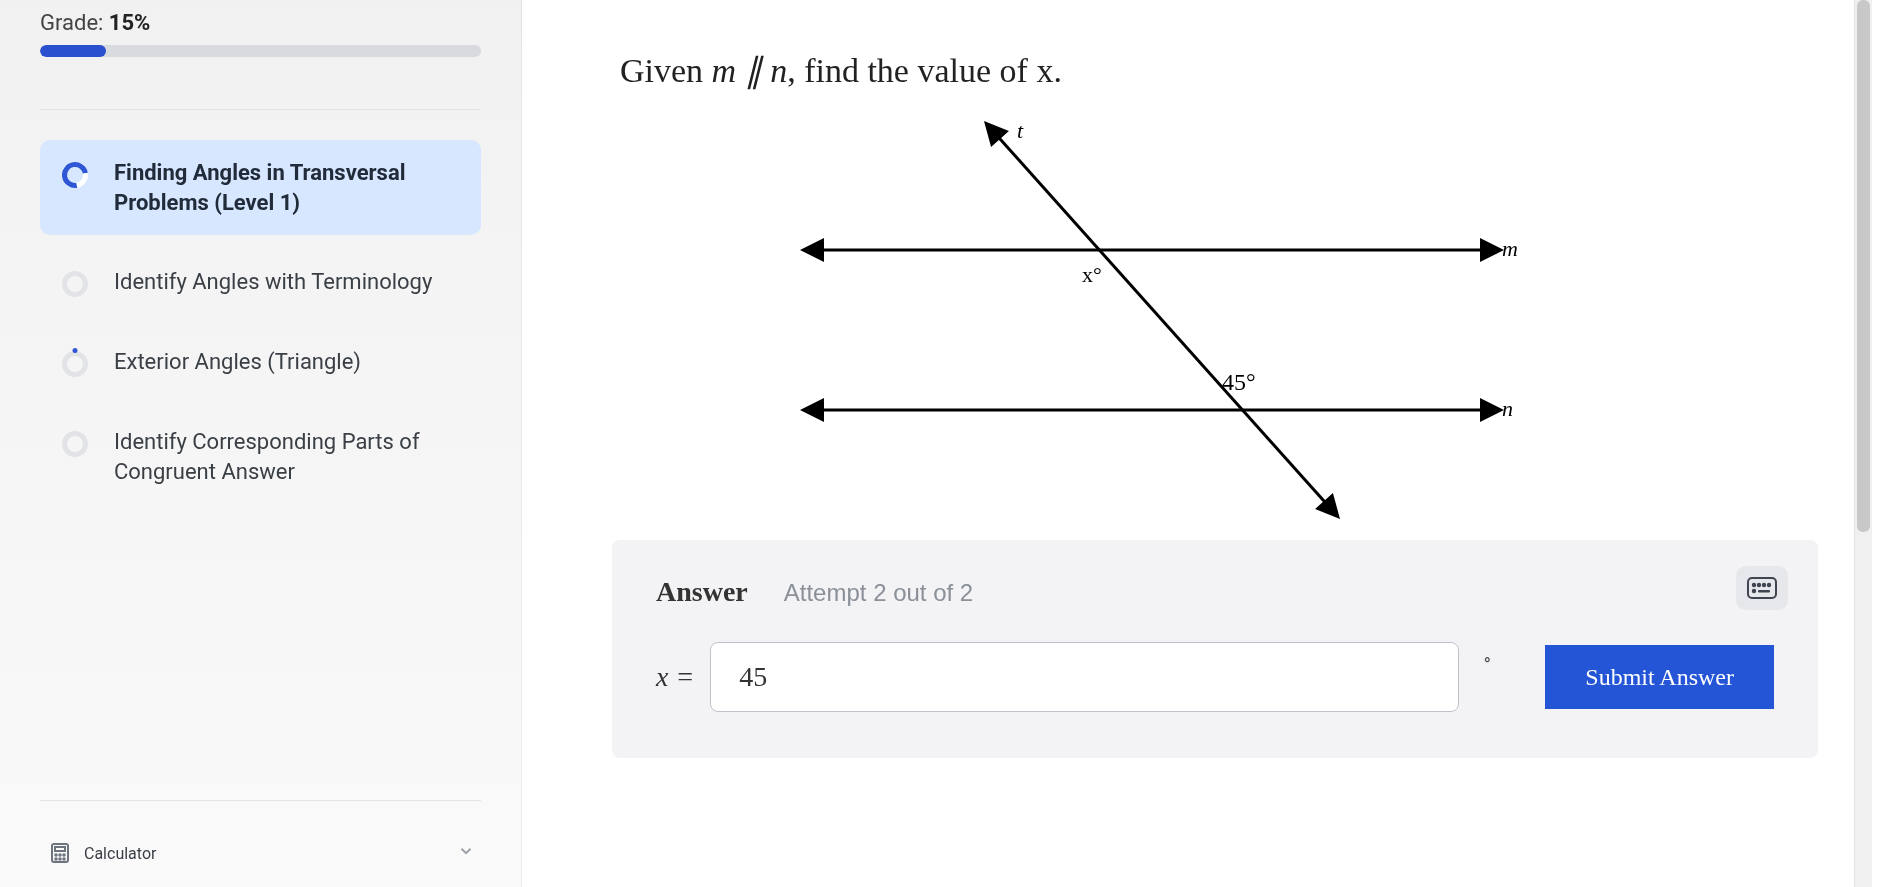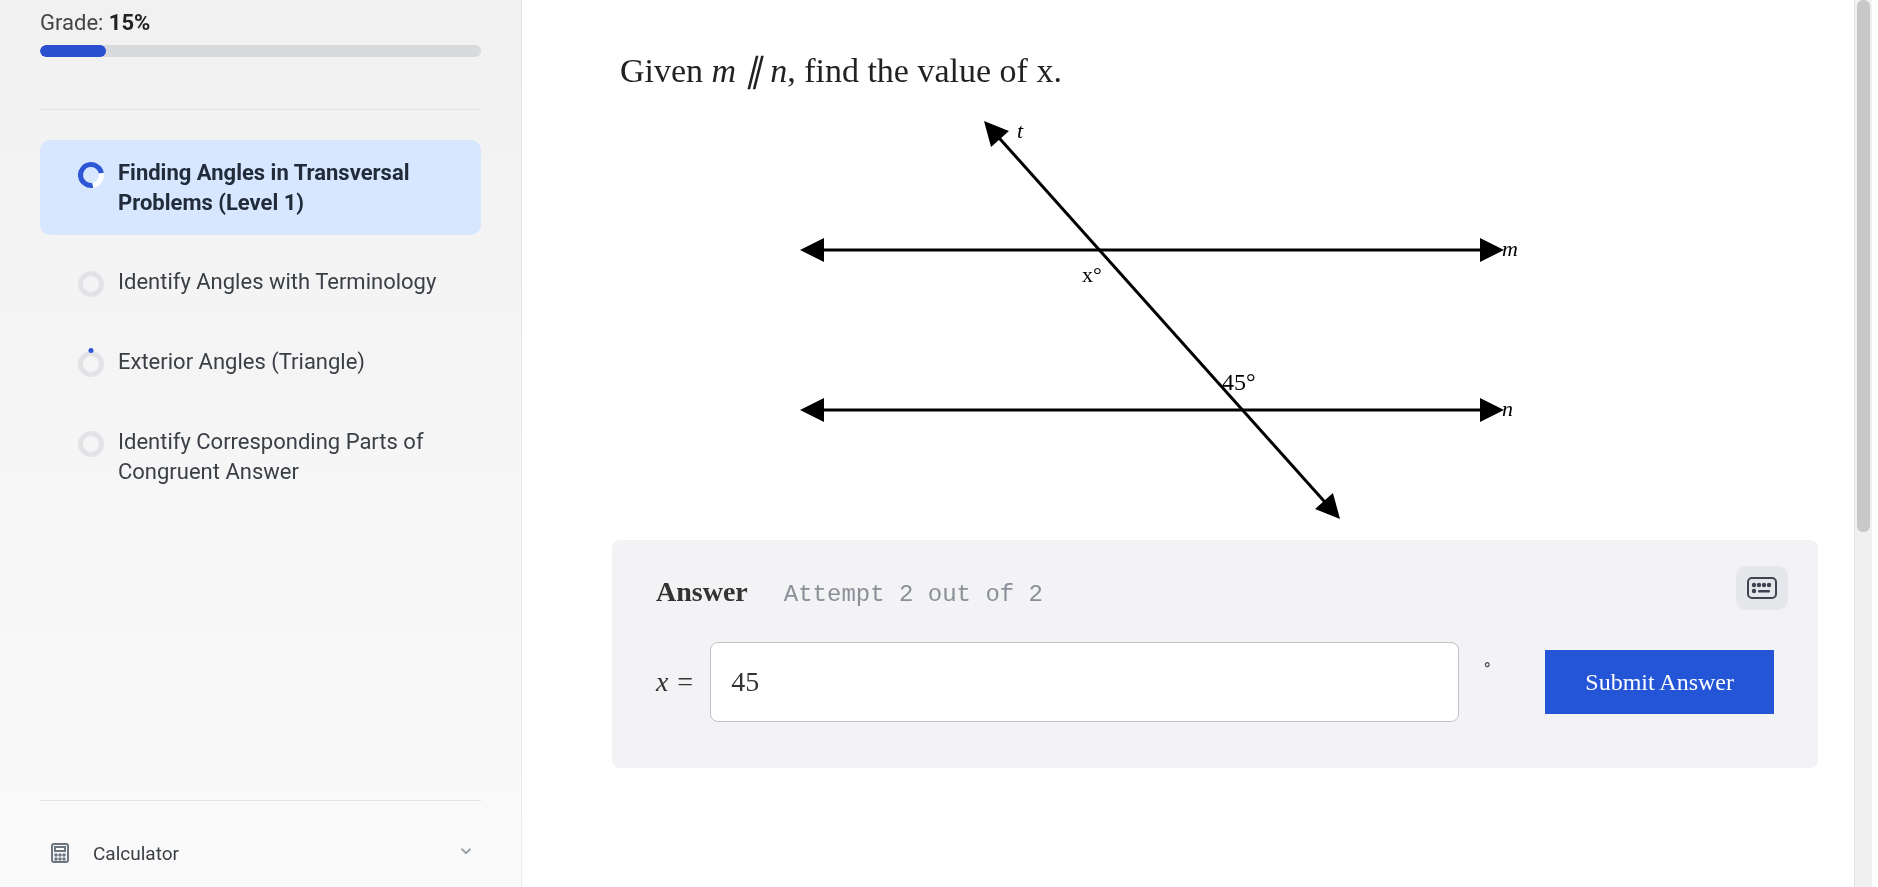--- a/index.html
+++ b/index.html
@@ -42,22 +42,22 @@
   }
   .divider {
     height: 1px;
     background: #e2e3e5;
     margin: 28px 0 30px 0;
   }
   .lesson-list { flex: 1; }
   .lesson-item {
     display: flex;
     align-items: flex-start;
-    gap: 14px;
-    padding: 18px 38px;
+    gap: 26px;
+    padding: 18px 22px;
     border-radius: 10px;
     font-size: 22px;
     color: #3a3f45;
     margin-bottom: 14px;
     cursor: pointer;
   }
   .lesson-item.active {
     background: #d6e7ff;
     color: #222b3a;
     font-weight: 700;
@@ -86,22 +86,22 @@
   }
   .lesson-text { line-height: 1.35; }
   .sidebar-bottom {
     border-top: 1px solid #e2e3e5;
     padding-top: 28px;
     margin-top: 20px;
   }
   .sb-row {
     display:flex;
     align-items:center;
-    gap:19px;
-    font-size:19px;
+    gap:10px;
+    font-size:16px;
     color:#3a3f45;
     padding:10px 6px;
   }
   .sb-row .chev {
     margin-left:auto;
     color:#9aa0a8;
     font-size:20px;
   }
   .sb-row a { color:#1b5fd9; text-decoration:none; }
   .sb-icon {
@@ -144,42 +144,42 @@
     position:relative;
   }
   .answer-head{
     display:flex;align-items:baseline;gap:36px;margin-bottom:34px;
   }
   .answer-head .title{
     font-family: Georgia, "Times New Roman", serif;
     font-weight:700;font-size:28px;color:#333;
   }
   .answer-head .attempt{
-    font-family: Liberation Mono, monospace;
+    font-family: Liberation Sans, sans-serif;
     font-size:24px;color:#8a8f98;
   }
   .keyboard-btn{
     position:absolute; top:26px; right:30px;
     width:52px;height:44px;background:#e5e7ea;border-radius:10px;
     display:flex;align-items:center;justify-content:center;
     color:#3e4450;cursor:pointer;
   }
   .answer-row{
     display:flex;align-items:center;gap:16px;
   }
   .eq-label{
     font-family: Georgia, "Times New Roman", serif;
     font-style:italic;font-size:28px;color:#333;
   }
   .answer-input{
     flex:1;
-    height:80px;
+    height:70px;
     border:1px solid #bfc3c9;
     border-radius:8px;
-    padding: 0 20px;
+    padding: 0 28px;
     font-family: Georgia, "Times New Roman", serif;
     font-size:28px;
     color:#333;
     background:#fff;
     outline:none;
   }
   .unit-symbol{
     font-size:20px;color:#555;width:24px;text-align:center;
     position:relative; top:-12px;
   }

